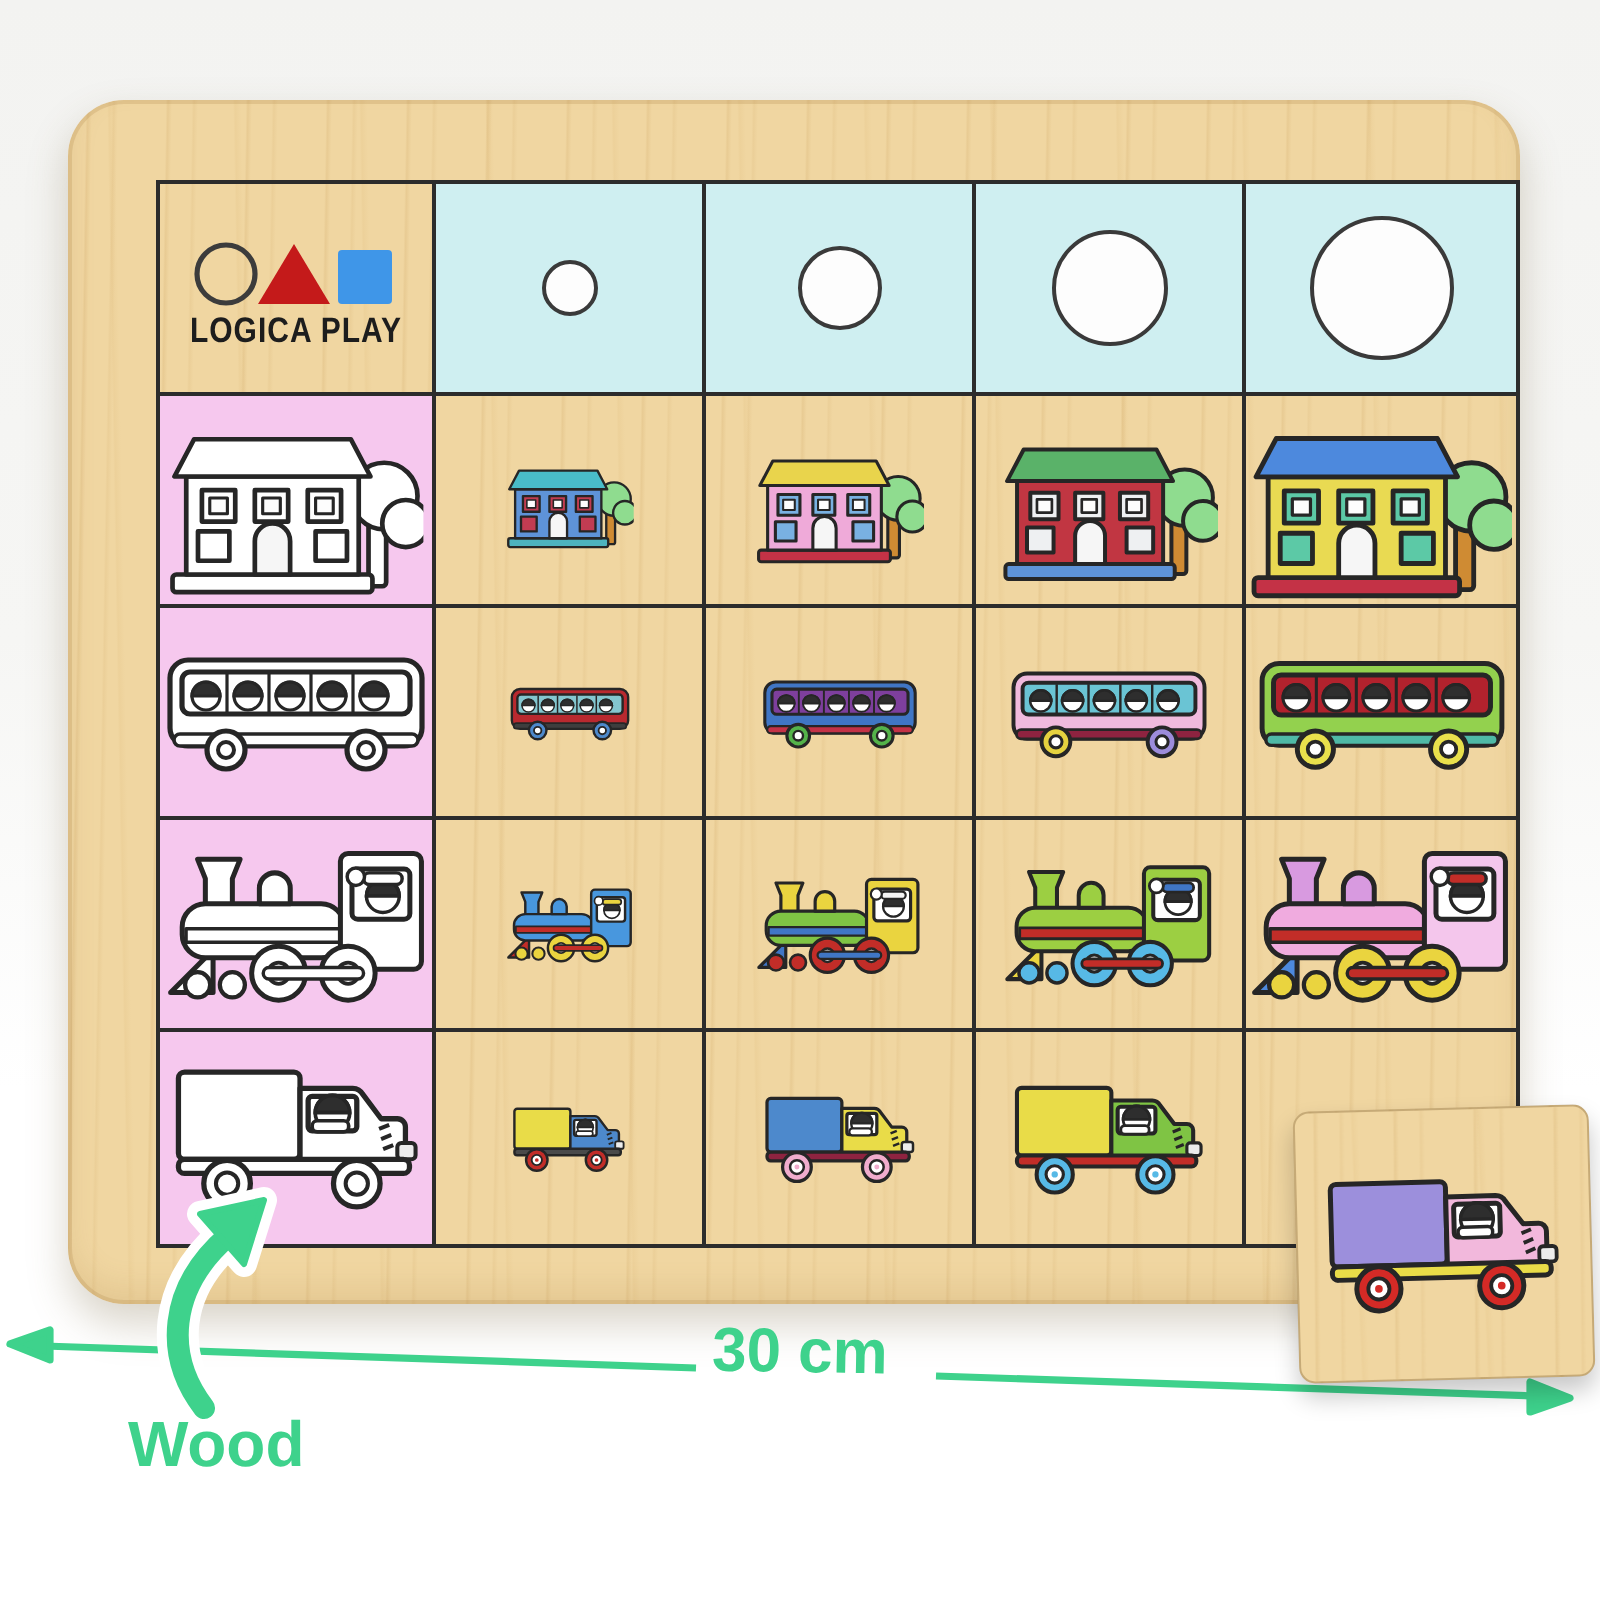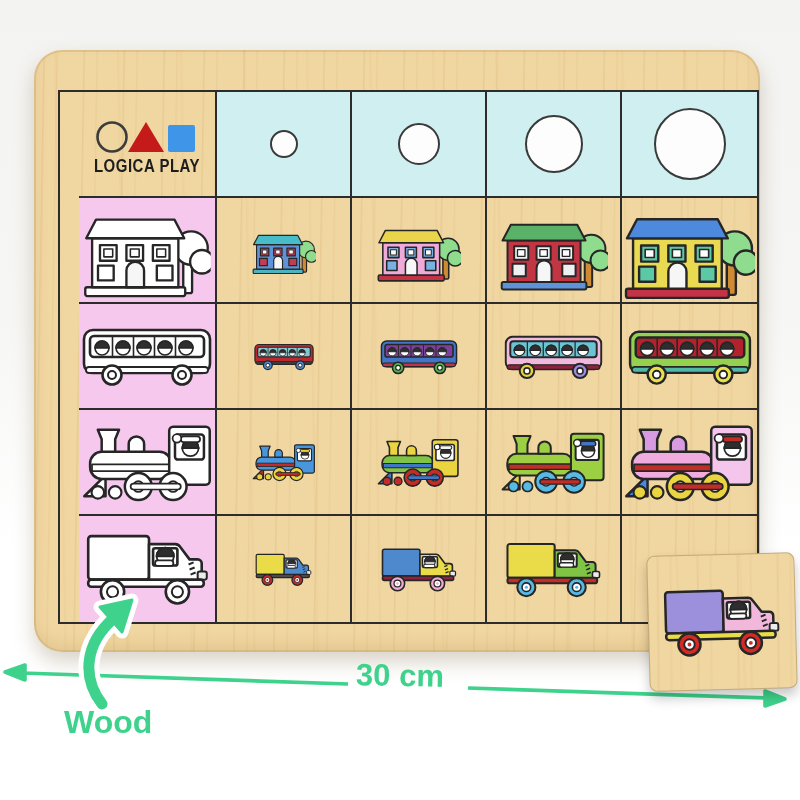--- a/index.html
+++ b/index.html
@@ -21,26 +21,25 @@
         rgba(222,186,122,0) 0px, rgba(222,186,122,0) 30px,
         rgba(222,186,122,.18) 31px, rgba(222,186,122,0) 34px,
         rgba(222,186,122,0) 63px);
   }
   .board{
     position:absolute;left:34px;top:50px;width:726px;height:602px;
     border-radius:28px;z-index:1;
     box-shadow:0 10px 20px rgba(120,100,60,.28), inset 0 0 0 2px rgba(180,140,80,.25), inset 0 -8px 14px rgba(160,120,60,.15);
   }
   .grid{
-    position:absolute;left:24px;top:40px;
+    position:absolute;left:44px;top:40px;
     display:grid;
     grid-template-columns:138px 135px 135px 135px 135px;
     grid-template-rows:repeat(5,106px);
     border:2.4px solid #2c2c2c;
-    padding-left:19px;
   }
   .cell{display:flex;align-items:center;justify-content:center;overflow:hidden;}
   .cell.br{border-right:2.2px solid #2c2c2c;}
   .cell.bb{border-bottom:2.2px solid #2c2c2c;}
   .bg-wood{background:transparent;}
   .bg-blue{background:#cfeff1;}
   .bg-pink{background:#f6c8ee;}
   
   .logo-wrap{display:flex;flex-direction:column;align-items:center;gap:2px;}
   .brand-name{

